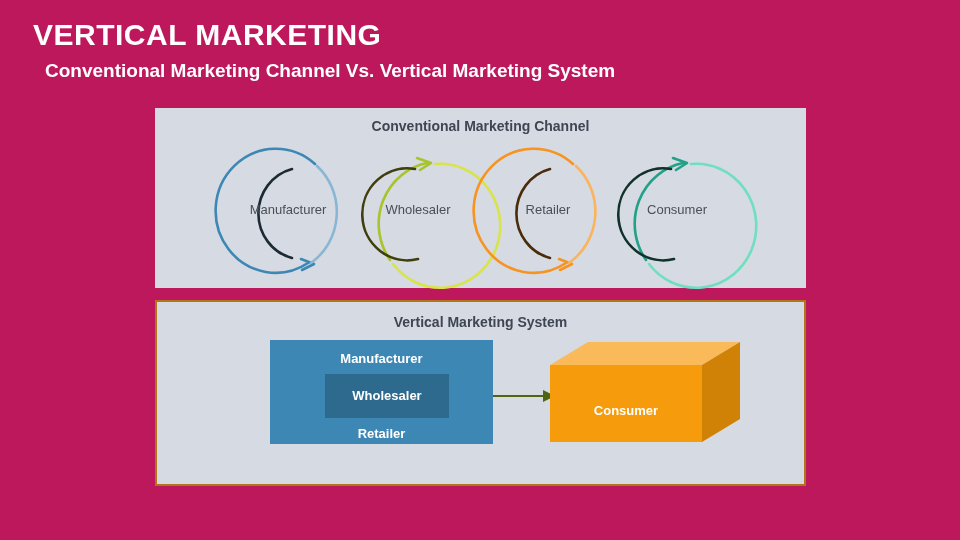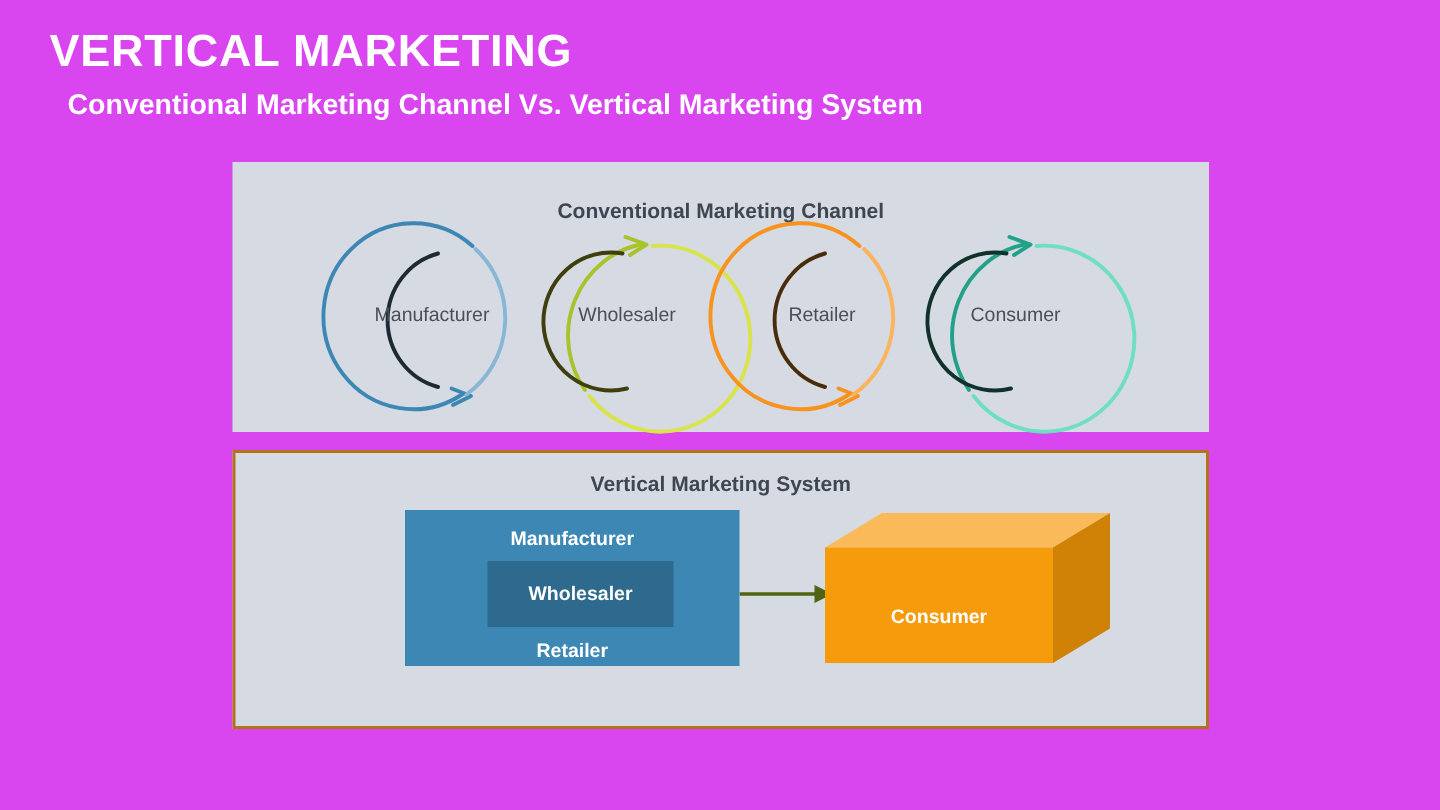--- a/index.html
+++ b/index.html
@@ -12,21 +12,21 @@
     height: 540px;
     overflow: hidden;
     font-family: "Liberation Sans", sans-serif;
     position: relative;
   }
   .slide {
     position: absolute;
     left: 0; top: 0;
     width: 960px;
     height: 540px;
-    background: #d946ef;
+    background: #be185d;
   }
 
   
   .title {
     position: absolute;
     left: 33px;
     top: 18px;
     font-size: 30px;
     font-weight: bold;
     color: #ffffff;
@@ -65,21 +65,21 @@
   }
   .panel-heading {
     position: absolute;
     left: 0;
     width: 100%;
     text-align: center;
     font-size: 14px;
     font-weight: bold;
     color: #3f4652;
   }
-  #heading-top { top: 24px; }
+  #heading-top { top: 10px; }
   #heading-bottom { top: 12px; }
 
   
   .circle-row {
     position: absolute;
     left: 0;
     top: 36px;
     width: 651px;
     height: 140px;
   }

